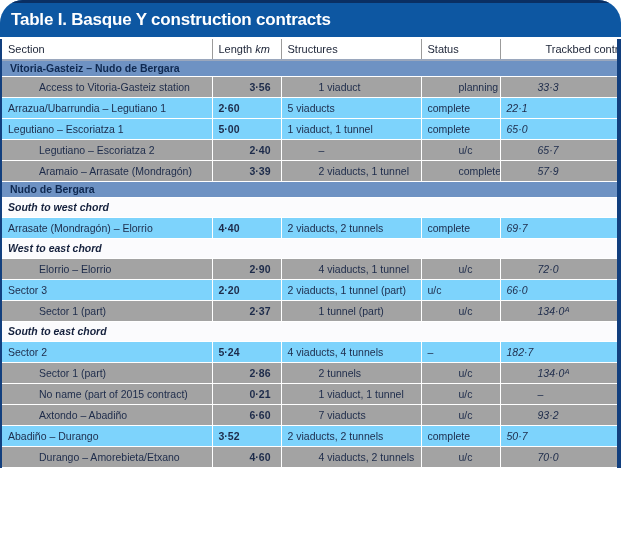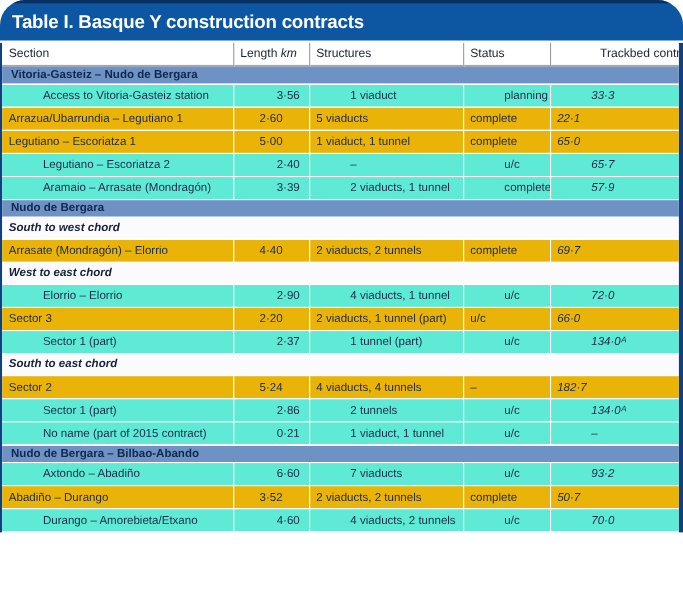--- a/index.html
+++ b/index.html
@@ -75,24 +75,24 @@
   tr.data td {
     font-size:10.5px;
     color:#1d2b4a;
     height:21px;
     padding:2px 6px;
     border-bottom:1px solid #ffffff;
     border-left:1px solid #ffffff;
     vertical-align:middle;
   }
   tr.data td:first-child { border-left:none; }
-  tr.data.row-light td  { background:#5eead4;padding-left:37px; }
-  tr.data.row-medium td { background:#eab308;margin-top:36px; }
-
-  td.col-length   { text-align:center; padding-right:7px; }
+  tr.data.row-light td  { background:#a3a3a3;padding-left:37px; }
+  tr.data.row-medium td { background:#7dd3fc;margin-top:36px; }
+
+  td.col-length   { text-align:left; padding-right:7px;font-weight:bold; }
   td.col-contract { text-align:left; padding-right:9px;font-style:italic; }
 </style>
 </head>
 <body>
 
 <div class="page">
 
   <div class="title-bar">
     <span class="title">Table I. Basque Y construction contracts</span>
   </div>
@@ -221,23 +221,20 @@
             <td class="col-status">u/c</td>
             <td class="col-contract">134·0ᴬ</td>
           </tr>
           <tr class="data row-light">
             <td class="col-section">No name (part of 2015 contract)</td>
             <td class="col-length">0·21</td>
             <td class="col-structures">1 viaduct, 1 tunnel</td>
             <td class="col-status">u/c</td>
             <td class="col-contract">–</td>
           </tr>
-          <tr class="band">
-            <td colspan="5">Nudo de Bergara – Bilbao-Abando</td>
-          </tr>
           <tr class="data row-light">
             <td class="col-section">Axtondo – Abadiño</td>
             <td class="col-length">6·60</td>
             <td class="col-structures">7 viaducts</td>
             <td class="col-status">u/c</td>
             <td class="col-contract">93·2</td>
           </tr>
           <tr class="data row-medium">
             <td class="col-section">Abadiño – Durango</td>
             <td class="col-length">3·52</td>

